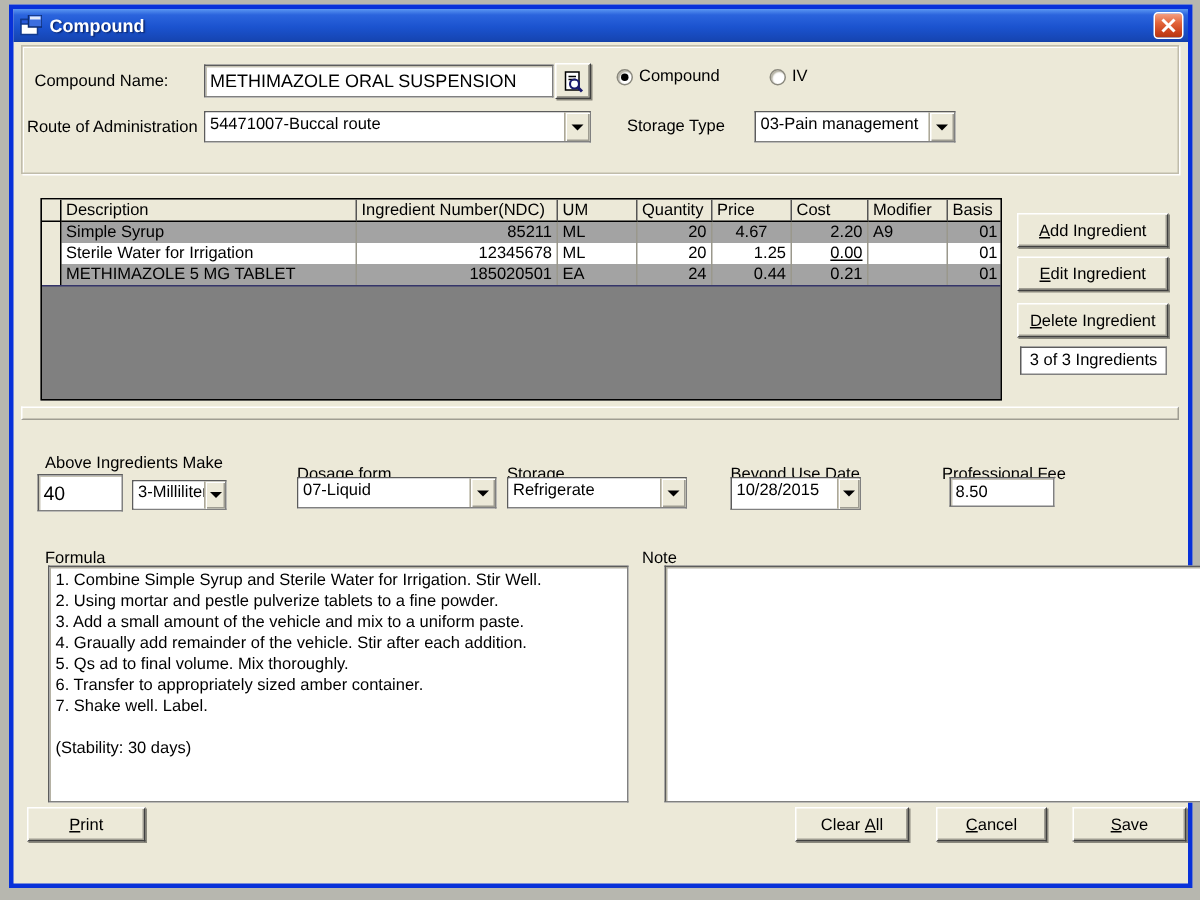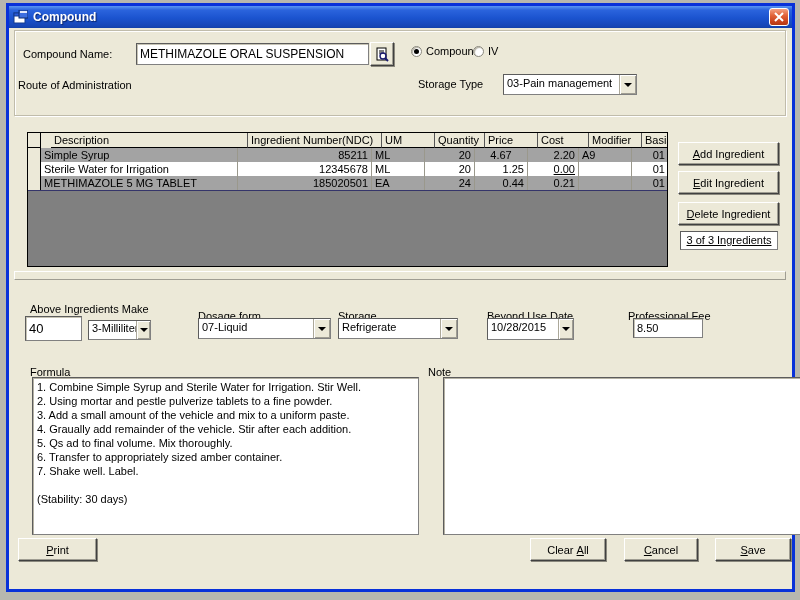--- a/index.html
+++ b/index.html
@@ -81,21 +81,20 @@
   .gcell.rowhdr { width:13px; background:#ece9d8; border-right:1px solid #000; }
   .grow.hdr .gcell.rowhdr { border-right:1px solid #000; }
   .num { text-align:right; }
   .row-a { background:#a3a3a3; }
   .row-b { background:#fff; }
   .grid-filler { background:#808080; border-top:1px solid #35356a; height:78px; }
   .countbox {
     position:absolute; background:#fff; text-align:center; font-size:11px;
     border:1px solid #808080; border-top-color:#5c5c5c; border-left-color:#5c5c5c;
     padding-top:2px;
-    text-decoration:underline;
   }
   .scrollstrip {
     position:absolute; background:#ece9d8;
     border:1px solid #9f9d92; border-top-color:#fff; border-left-color:#fff;
   }
   .bigtext {
     position:absolute; background:#fff; font-size:11px; line-height:14px;
     border:1px solid #808080; border-top-color:#5c5c5c; border-left-color:#5c5c5c;
     box-shadow: inset 1px 1px 0 #b5b2a4;
     padding:2px 4px; white-space:pre-wrap; overflow:hidden;margin-left:18px;
@@ -134,39 +133,45 @@
       <line x1="3" y1="6" x2="8" y2="6" stroke="#000"></line>
       <circle cx="7" cy="9" r="3" fill="none" stroke="#1a1a6e" stroke-width="1.4"></circle>
       <line x1="9" y1="11" x2="12" y2="14" stroke="#1a1a6e" stroke-width="2"></line>
     </svg>
   </span>
 
   <div class="radio-group" style="left:402px; top:39px;">
     <span class="radio checked"></span>
     <span>Compound</span>
   </div>
-  <div class="radio-group" style="left:464px; top:39px;">
+  <div class="radio-group" style="left:504px; top:39px;">
     <span class="radio"></span>
     <span>IV</span>
   </div>
 
   <span class="label" style="left:9px; top:73px;">Route of Administration</span>
+  <div class="combo" style="left:127px; top:68px; width:258px; height:21px;">
+    <span class="ctext">54471007-Buccal route</span>
+    <span class="cbtn">
+        <span class="arrow-down"></span>
+      </span>
+  </div>
 
   <span class="label" style="left:409px; top:72px;">Storage Type</span>
   <div class="combo" style="left:494px; top:68px; width:134px; height:21px;">
     <span class="ctext">03-Pain management</span>
     <span class="cbtn">
         <span class="arrow-down"></span>
       </span>
   </div>
 
   <div class="grid" style="left:18px; top:126px; width:641px; height:135px;">
     <div class="grow hdr">
       <span class="gcell rowhdr"></span>
-      <span class="gcell" style="width:197px;margin-left:10px;">Description</span>
+      <span class="gcell" style="width:197px;">Description</span>
       <span class="gcell" style="width:134px;">Ingredient Number(NDC)</span>
       <span class="gcell" style="width:53px;">UM</span>
       <span class="gcell" style="width:50px;">Quantity</span>
       <span class="gcell" style="width:53px;">Price</span>
       <span class="gcell" style="width:51px;">Cost</span>
       <span class="gcell" style="width:53px;">Modifier</span>
       <span class="gcell" style="width:36px; border-right:none;">Basis</span>
     </div>
 
     <div class="grow row-a">

